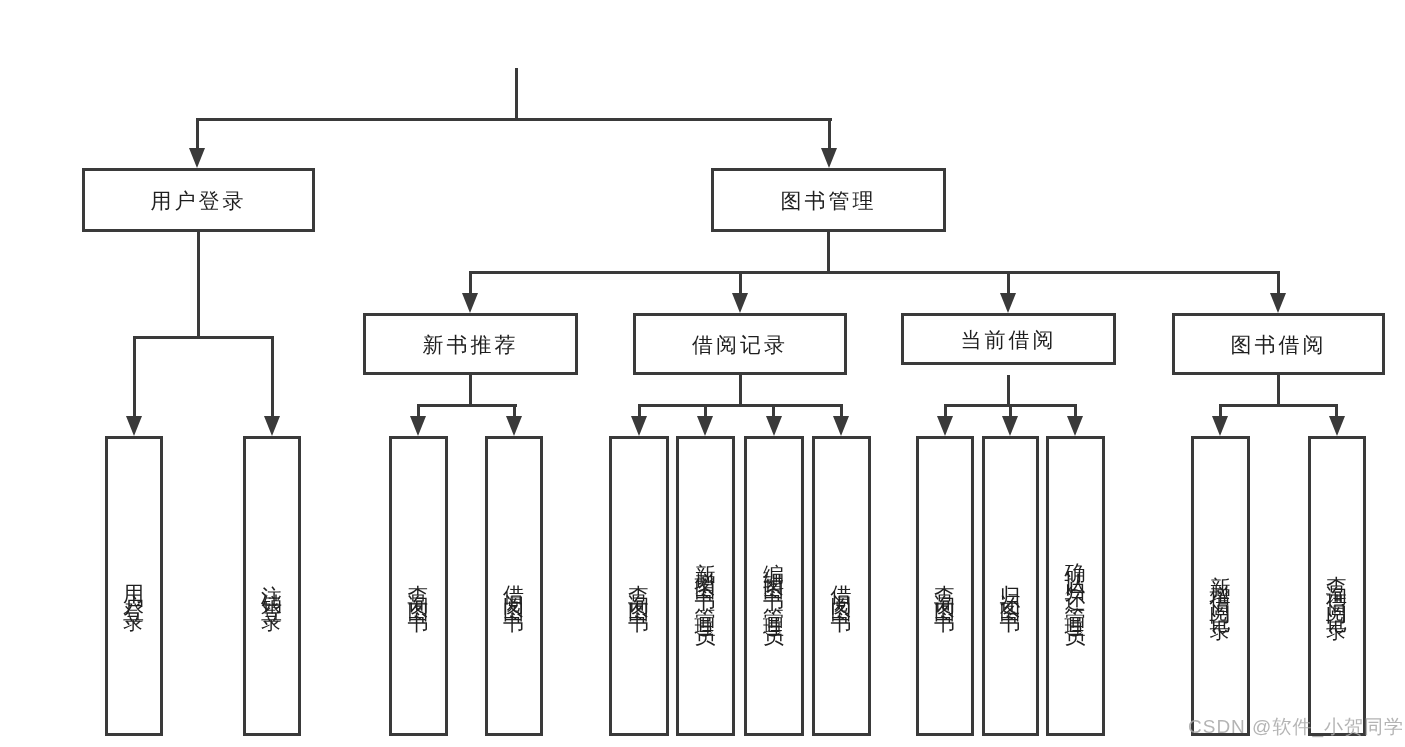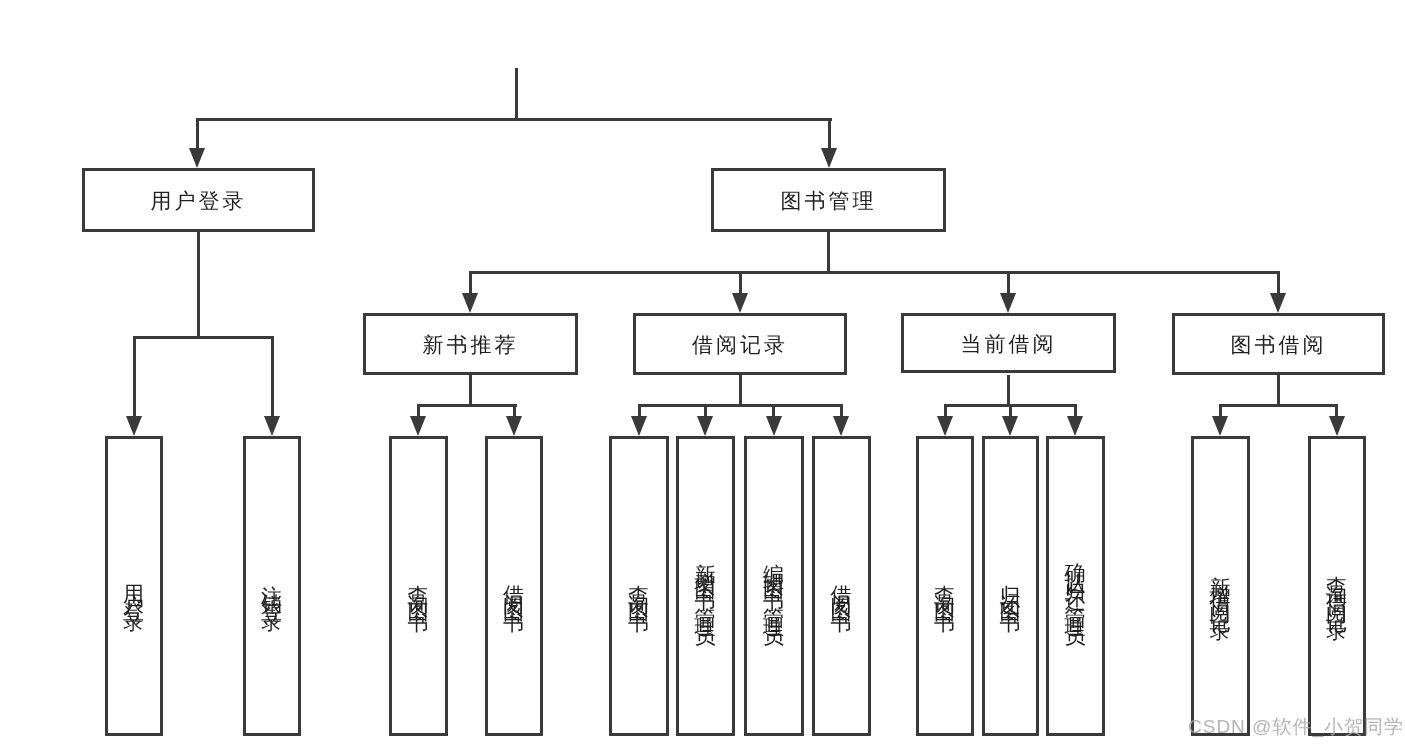--- a/index.html
+++ b/index.html
@@ -38,21 +38,21 @@
     text-orientation:mixed;
     letter-spacing:9px;
     font-size:21px;
     line-height:1;
   }
   #b-root   {left:12px;  top:13px;  width:1008px; height:55px;}
   #b-login  {left:82px;  top:168px; width:233px;  height:64px;}
   #b-mgmt   {left:711px; top:168px; width:235px;  height:64px;}
   #b-rec    {left:363px; top:313px; width:215px;  height:62px;}
   #b-borrow {left:633px; top:313px; width:214px;  height:62px;}
-  #b-current{left:901px; top:313px; width:215px;  height:60px;}
+  #b-current{left:901px; top:313px; width:215px;  height:52px;}
   #b-records{left:1172px;top:313px; width:213px;  height:62px;}
   #lf1 {left:105px; width:58px;}
   #lf2 {left:243px; width:58px;}
   #lf3 {left:389px; width:59px;}
   #lf4 {left:485px; width:58px;}
   #lf5 {left:609px; width:60px;}
   #lf6 {left:676px; width:59px;}
   #lf7 {left:744px; width:60px;}
   #lf8 {left:812px; width:59px;}
   #lf9 {left:916px; width:58px;}

